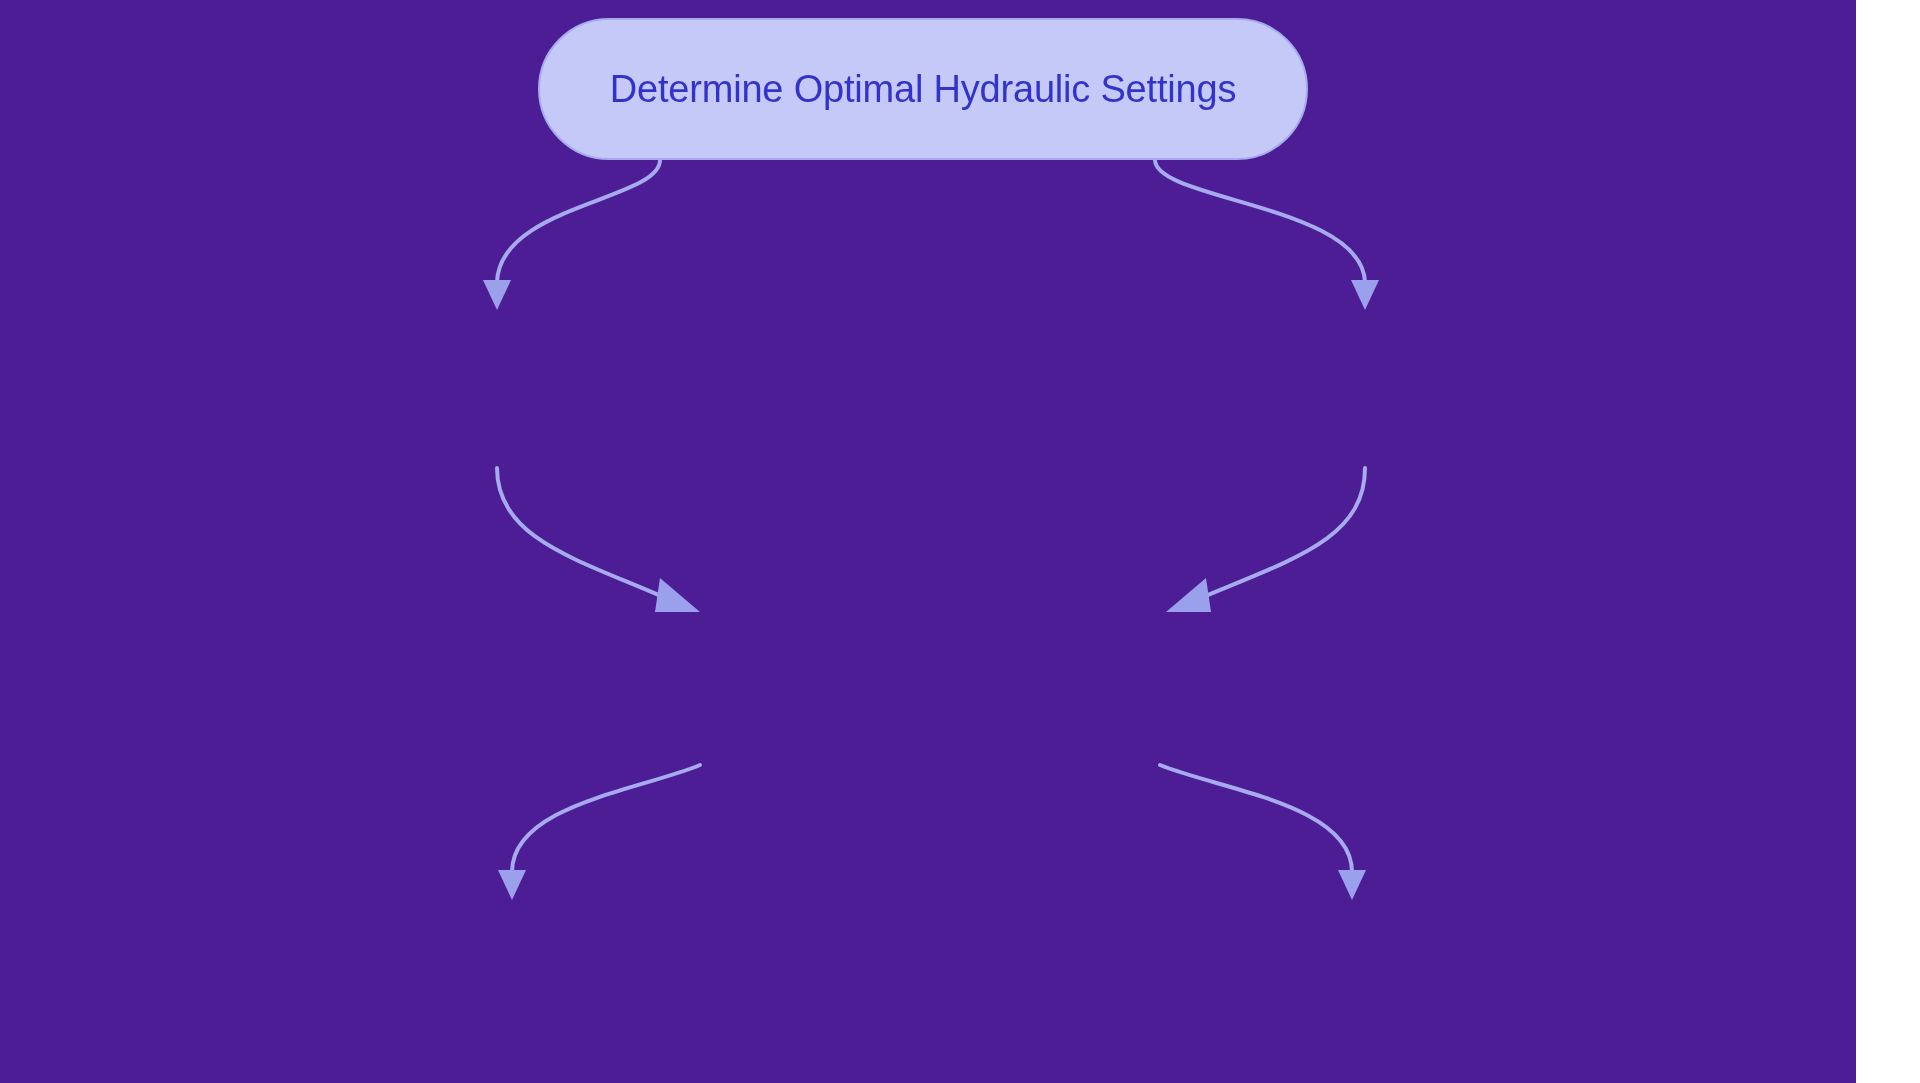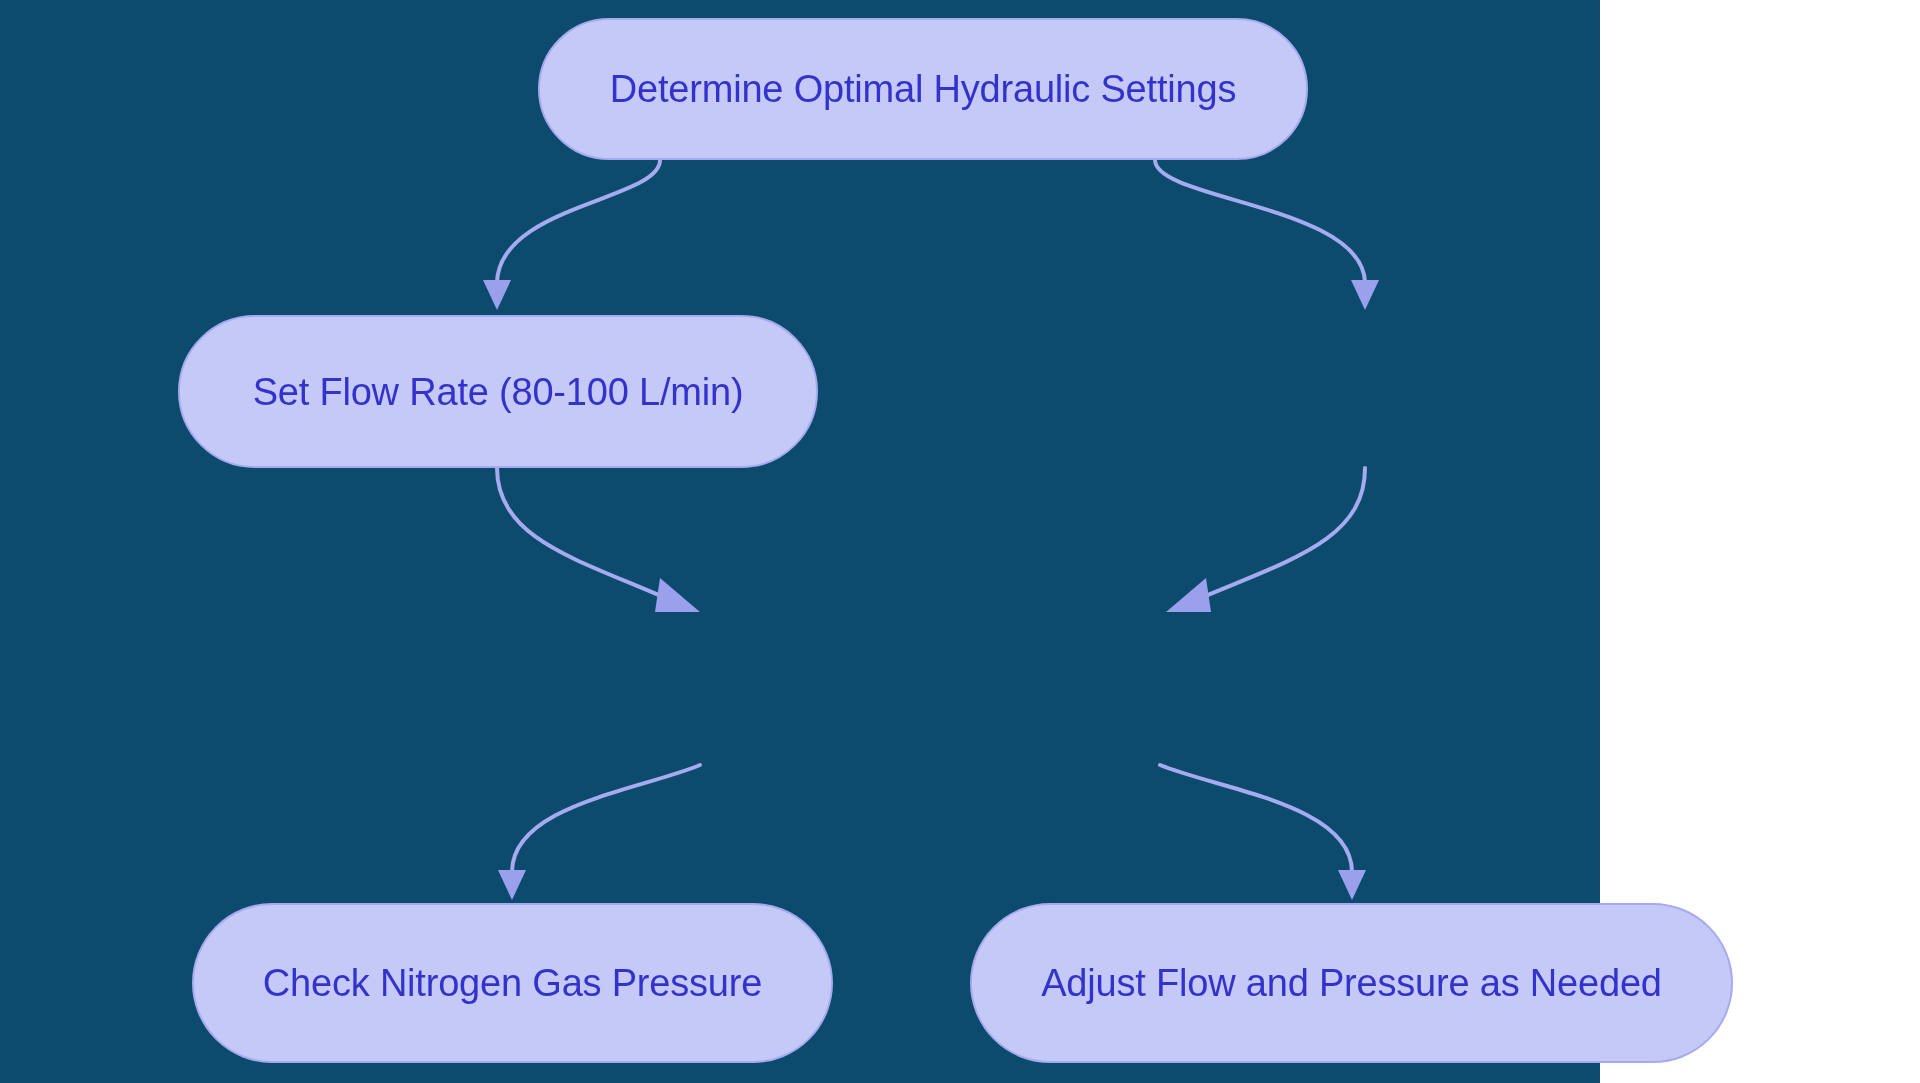--- a/index.html
+++ b/index.html
@@ -8,23 +8,23 @@
     background: #ffffff;
   }
   body {
     width: 1920px;
     height: 1083px;
     overflow: hidden;
     font-family: "Liberation Sans", sans-serif;
   }
   #flowchart-canvas {
     position: relative;
-    width: 1600px;
+    width: 1856px;
     height: 1083px;
-    background: #0c4a6e;
+    background: #4c1d95;
   }
   #edge-layer {
     position: absolute;
     inset: 0;
     width: 1920px;
     height: 1083px;
   }
   .node {
     position: absolute;
     box-sizing: border-box;
@@ -93,27 +93,18 @@
     <g>
       <path class="edge-path" d="M 1160 765 C 1222 790, 1352 805, 1352 872"></path>
       <polygon class="arrow-head" points="1338,870 1366,870 1352,900"></polygon>
     </g>
   </svg>
 
   <div class="node" id="node-determine" style="left:538px; top:18px; width:770px; height:142px;">
     <span class="node-label">Determine Optimal Hydraulic Settings</span>
   </div>
 
-  <div class="node" id="node-flow-rate" style="left:178px; top:315px; width:640px; height:153px;">
-    <span class="node-label">Set Flow Rate (80-100 L/min)</span>
-  </div>
 
 
 
-  <div class="node" id="node-nitrogen" style="left:192px; top:903px; width:641px; height:160px;">
-    <span class="node-label">Check Nitrogen Gas Pressure</span>
-  </div>
 
-  <div class="node" id="node-adjust" style="left:970px; top:903px; width:763px; height:160px;">
-    <span class="node-label">Adjust Flow and Pressure as Needed</span>
-  </div>
 
 </div>
 
 </body></html>

